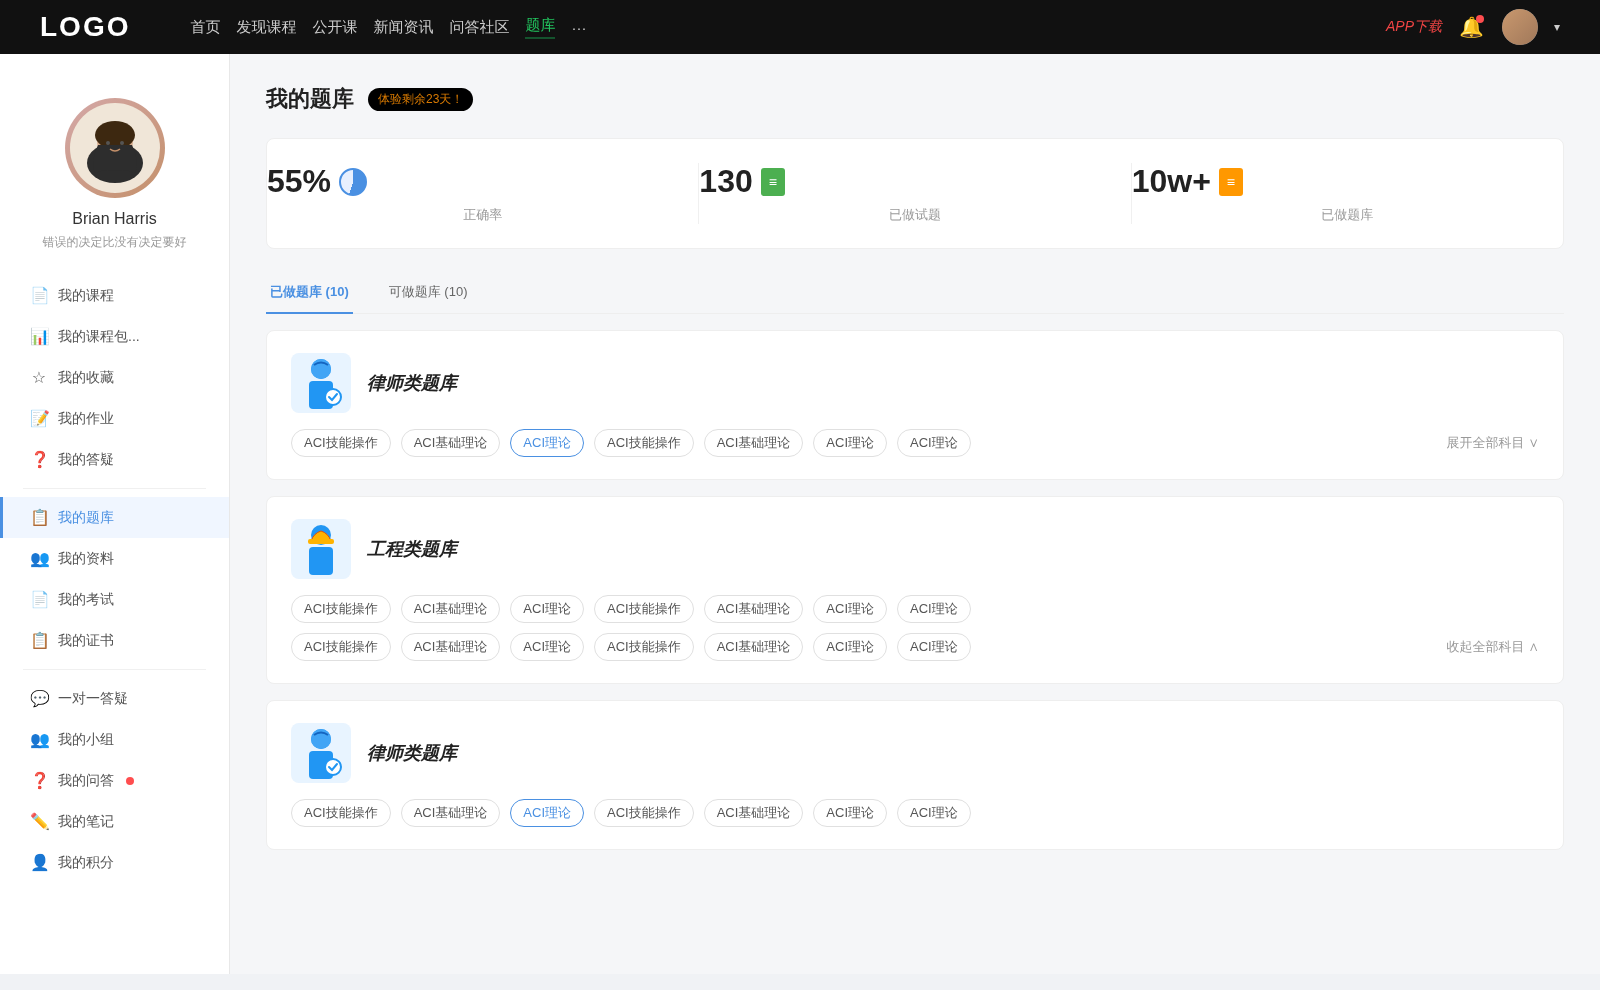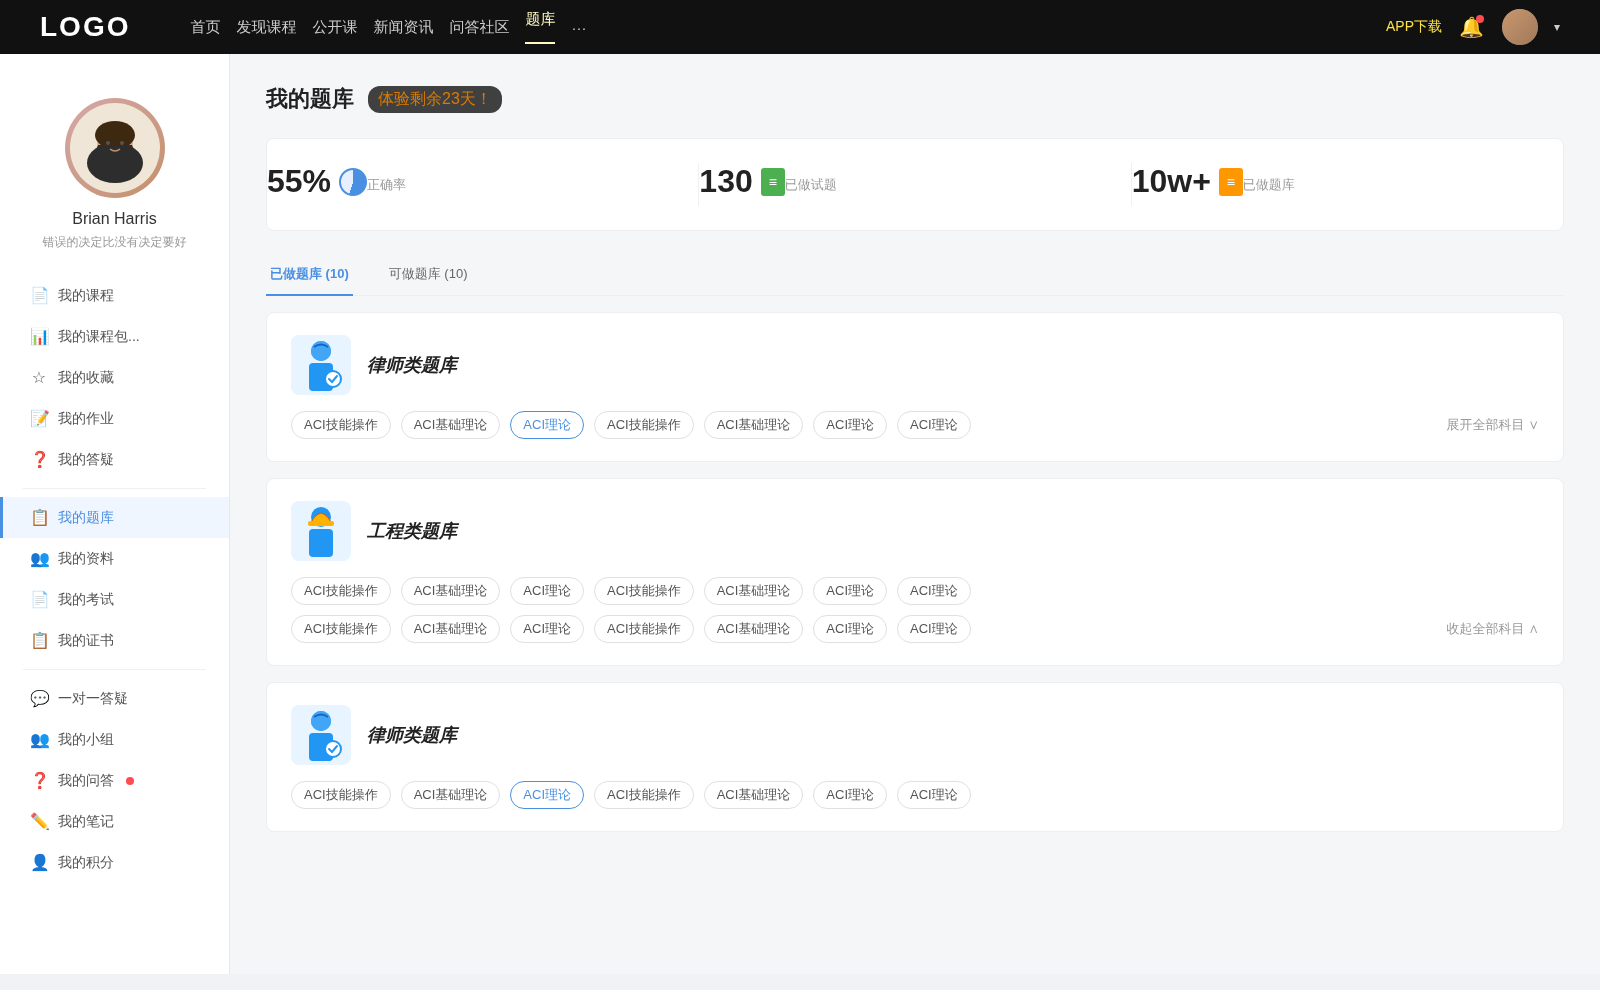--- a/index.html
+++ b/index.html
@@ -28,34 +28,35 @@
       gap: 16px;
       flex: 1;
     }
     .navbar-nav a {
       color: #ccc;
       text-decoration: none;
       font-size: 15px;
       cursor: pointer;
     }
     .navbar-nav a.active {
-      color: #fef9c3;
-      border-bottom: 2px solid #fef9c3;
-      padding-bottom: 13px;
+      color: #22c55e;
+      border-bottom: 2px solid #14532d;
+      padding-bottom: 2px;
     }
     .navbar-right {
       display: flex;
       align-items: center;
       gap: 16px;
       margin-left: auto;
     }
     .navbar-app-download {
-      color: #fde047;
+      color: #ef4444;
       font-size: 14px;
       cursor: pointer;
+      font-style: italic;
     }
     .navbar-bell {
       width: 28px;
       height: 28px;
       display: flex;
       align-items: center;
       justify-content: center;
       position: relative;
       cursor: pointer;
     }
@@ -179,43 +180,42 @@
       align-items: center;
       gap: 14px;
       margin-bottom: 24px;
     }
     .page-title-text {
       font-size: 22px;
       font-weight: bold;
       color: #222;
     }
     .trial-badge {
-      background: #404040;
+      background: #000000;
       color: #d97a00;
-      font-size: 16px;
+      font-size: 12px;
       padding: 3px 10px;
       border-radius: 12px;
     }
 
     
     .stats-bar {
       background: #fff;
       border-radius: 8px;
       display: flex;
       padding: 24px 0;
       margin-bottom: 24px;
       border: 1px solid #eee;
     }
     .stat-item {
       flex: 1;
       text-align: center;
       border-right: 1px solid #f0f0f0;
       display: flex;
-      flex-direction: row;
-      align-items: center;
+      flex-direction: column;
     }
     .stat-item:last-child { border-right: none; }
     .stat-value-row {
       display: flex;
       align-items: center;
       gap: 8px;
       margin-bottom: 6px;
     }
     .stat-value {
       font-size: 32px;

